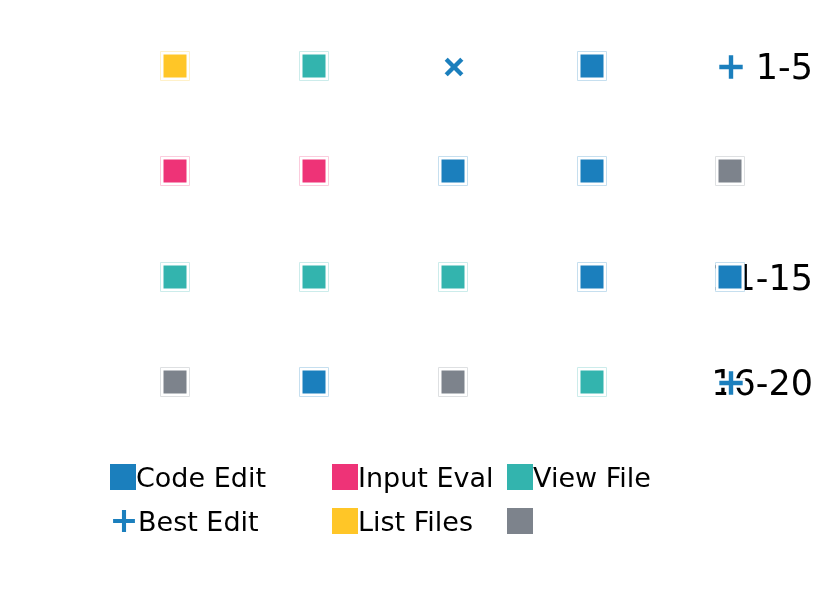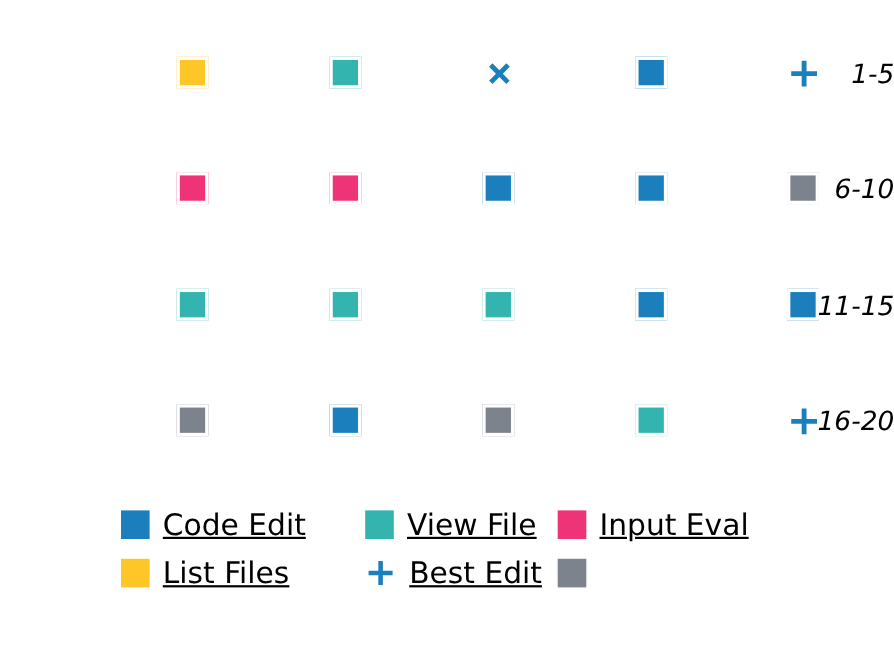--- a/index.html
+++ b/index.html
@@ -32,25 +32,24 @@
     width: 813px;
     height: 440px;
   }
 
   .row-label {
     position: absolute;
     right: 0;
     transform: translateY(-50%);
     width: 104px;
     text-align: right;
-    font-size: 24px;
+    font-size: 35px;
     line-height: 1;
     color: #000000;
     white-space: nowrap;
-    font-style: italic;
   }
 
   .marker {
     position: absolute;
     transform: translate(-50%, -50%);
     width: 28px;
     height: 28px;
     display: block;
   }
 
@@ -77,23 +76,22 @@
     width: 690px;
     display: grid;
     grid-template-columns: 222px 175px auto;
     grid-auto-rows: 44px;
     align-items: center;
   }
 
   .legend-item {
     display: flex;
     align-items: center;
-    gap: 12px;
+    gap: 0;
     height: 44px;
-    text-decoration: underline;
   }
 
   .legend-swatch {
     width: 28px;
     height: 28px;
     flex: 0 0 28px;
     display: block;
   }
   .legend-swatch.sq {
     width: 26px;
@@ -112,21 +110,20 @@
   .legend-empty { height: 44px; }
 </style>
 </head>
 <body>
 
 <div id="figure">
 
   <div id="grid-area">
 
   <div class="row-label" style="top: 67px; width: 104px;">1-5</div>
-      <div class="row-label" style="top: 172px; width: 104px;">6-10</div>
       <div class="row-label" style="top: 278px; width: 104px;">11-15</div>
       <div class="row-label" style="top: 383px; width: 104px;">16-20</div>
       <div class="marker mk-square" title="List Files" style="left: 176px; top: 67px; background: rgb(255, 198, 39);"></div>
       <div class="marker mk-square" title="View File" style="left: 315px; top: 67px; background: rgb(51, 180, 174);"></div>
       <div class="marker mk-glyph" title="Failed Edit" style="left: 454px; top: 67px;">
         <svg viewBox="0 0 30 30" aria-hidden="true">
           <g transform="rotate(45 15 15)">
             <path d="M11.5 2.6 h7 v8.9 h8.9 v7 h-8.9 v8.9 h-7 v-8.9 h-8.9 v-7 h8.9 z" fill="#1B7FBD" stroke="#ffffff" stroke-width="2.6" stroke-linejoin="miter"></path>
           </g>
         </svg>
@@ -158,38 +155,38 @@
       </div>
     </div>
 
   <div id="legend">
 
   <div class="legend-item">
         <span class="legend-swatch sq" style="background: rgb(27, 127, 189);"></span>
         <span class="legend-label">Code Edit</span>
       </div>
       <div class="legend-item">
-        <span class="legend-swatch sq" style="background: rgb(51, 180, 174);"></span>
-        <span class="legend-label">View File</span>
-      </div>
-      <div class="legend-item">
         <span class="legend-swatch sq" style="background: rgb(238, 51, 119);"></span>
         <span class="legend-label">Input Eval</span>
       </div>
       <div class="legend-item">
-        <span class="legend-swatch sq" style="background: rgb(255, 198, 39);"></span>
-        <span class="legend-label">List Files</span>
+        <span class="legend-swatch sq" style="background: rgb(51, 180, 174);"></span>
+        <span class="legend-label">View File</span>
       </div>
       <div class="legend-item">
         <span class="legend-swatch">
           <svg viewBox="0 0 30 30" aria-hidden="true">
             <path d="M11.5 2 h7 v9.5 h9.5 v7 h-9.5 v9.5 h-7 v-9.5 h-9.5 v-7 h9.5 z" fill="#1B7FBD" stroke="#ffffff" stroke-width="2.6" stroke-linejoin="miter"></path>
           </svg>
         </span>
         <span class="legend-label">Best Edit</span>
+      </div>
+      <div class="legend-item">
+        <span class="legend-swatch sq" style="background: rgb(255, 198, 39);"></span>
+        <span class="legend-label">List Files</span>
       </div>
       <div class="legend-item">
         <span class="legend-swatch sq" style="background: rgb(125, 131, 140);"></span>
       </div>
       <div class="legend-empty"></div>
       <div class="legend-empty"></div>
     </div>
 
 </div>
 

